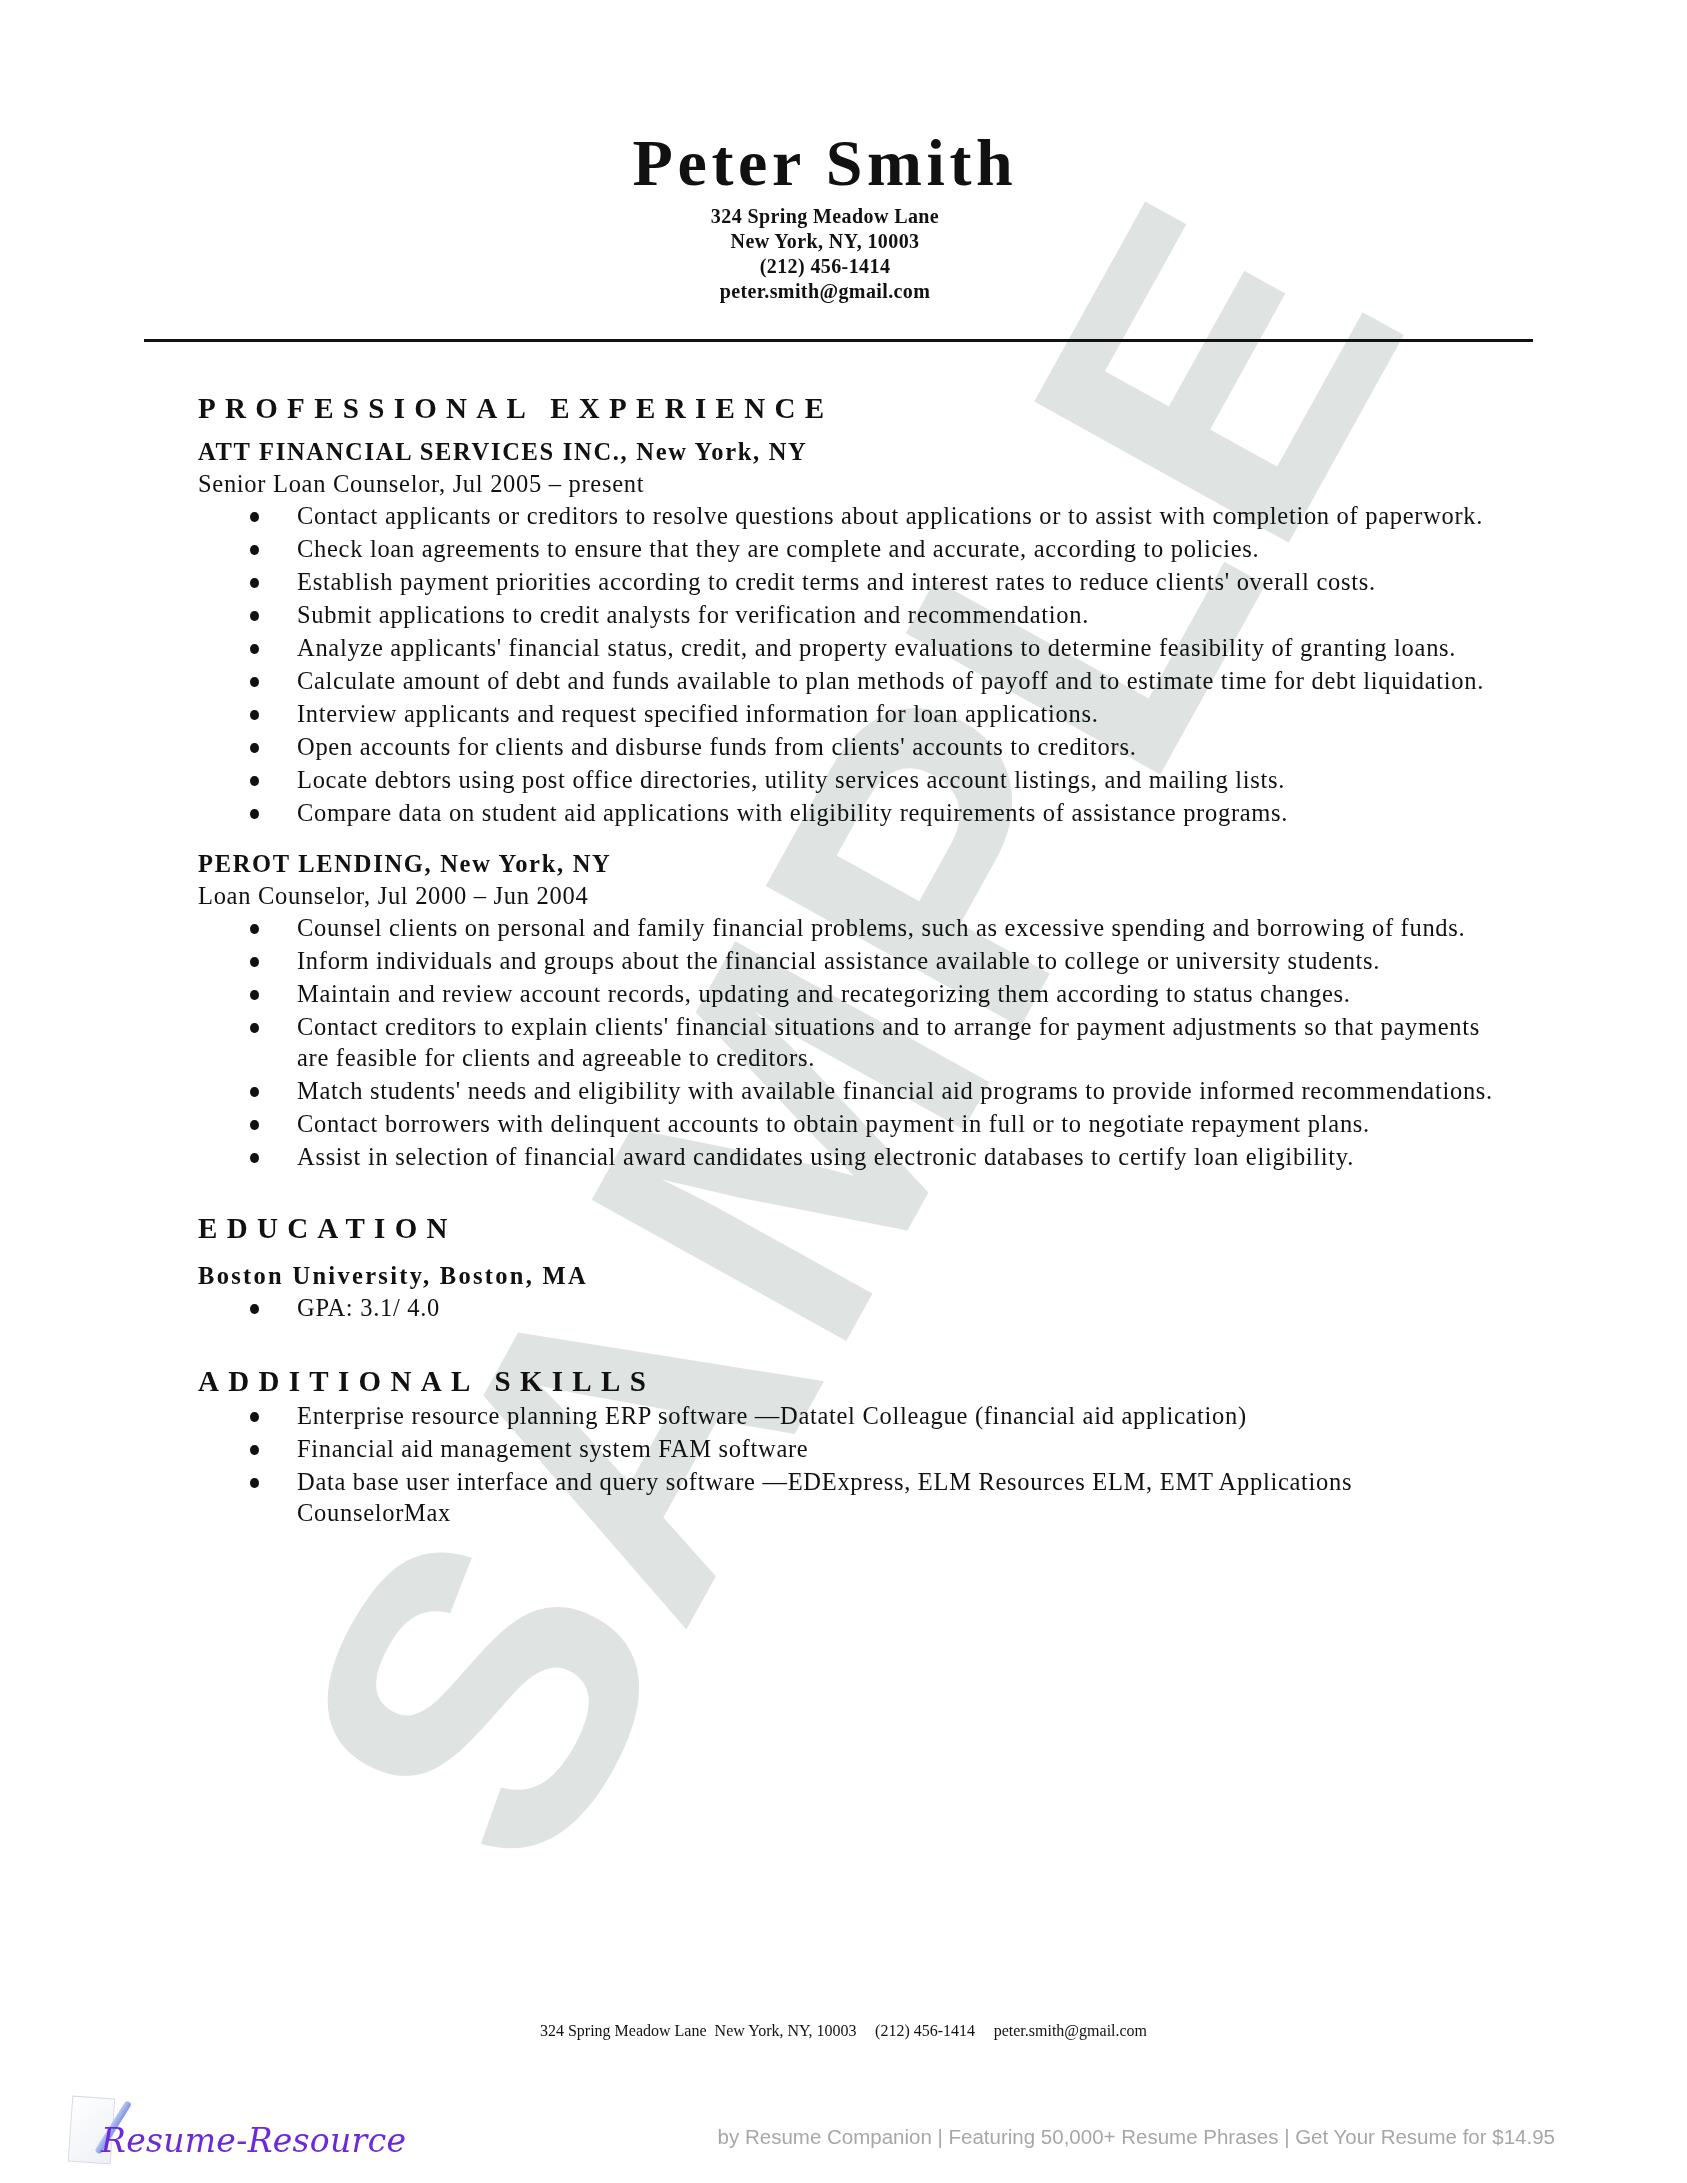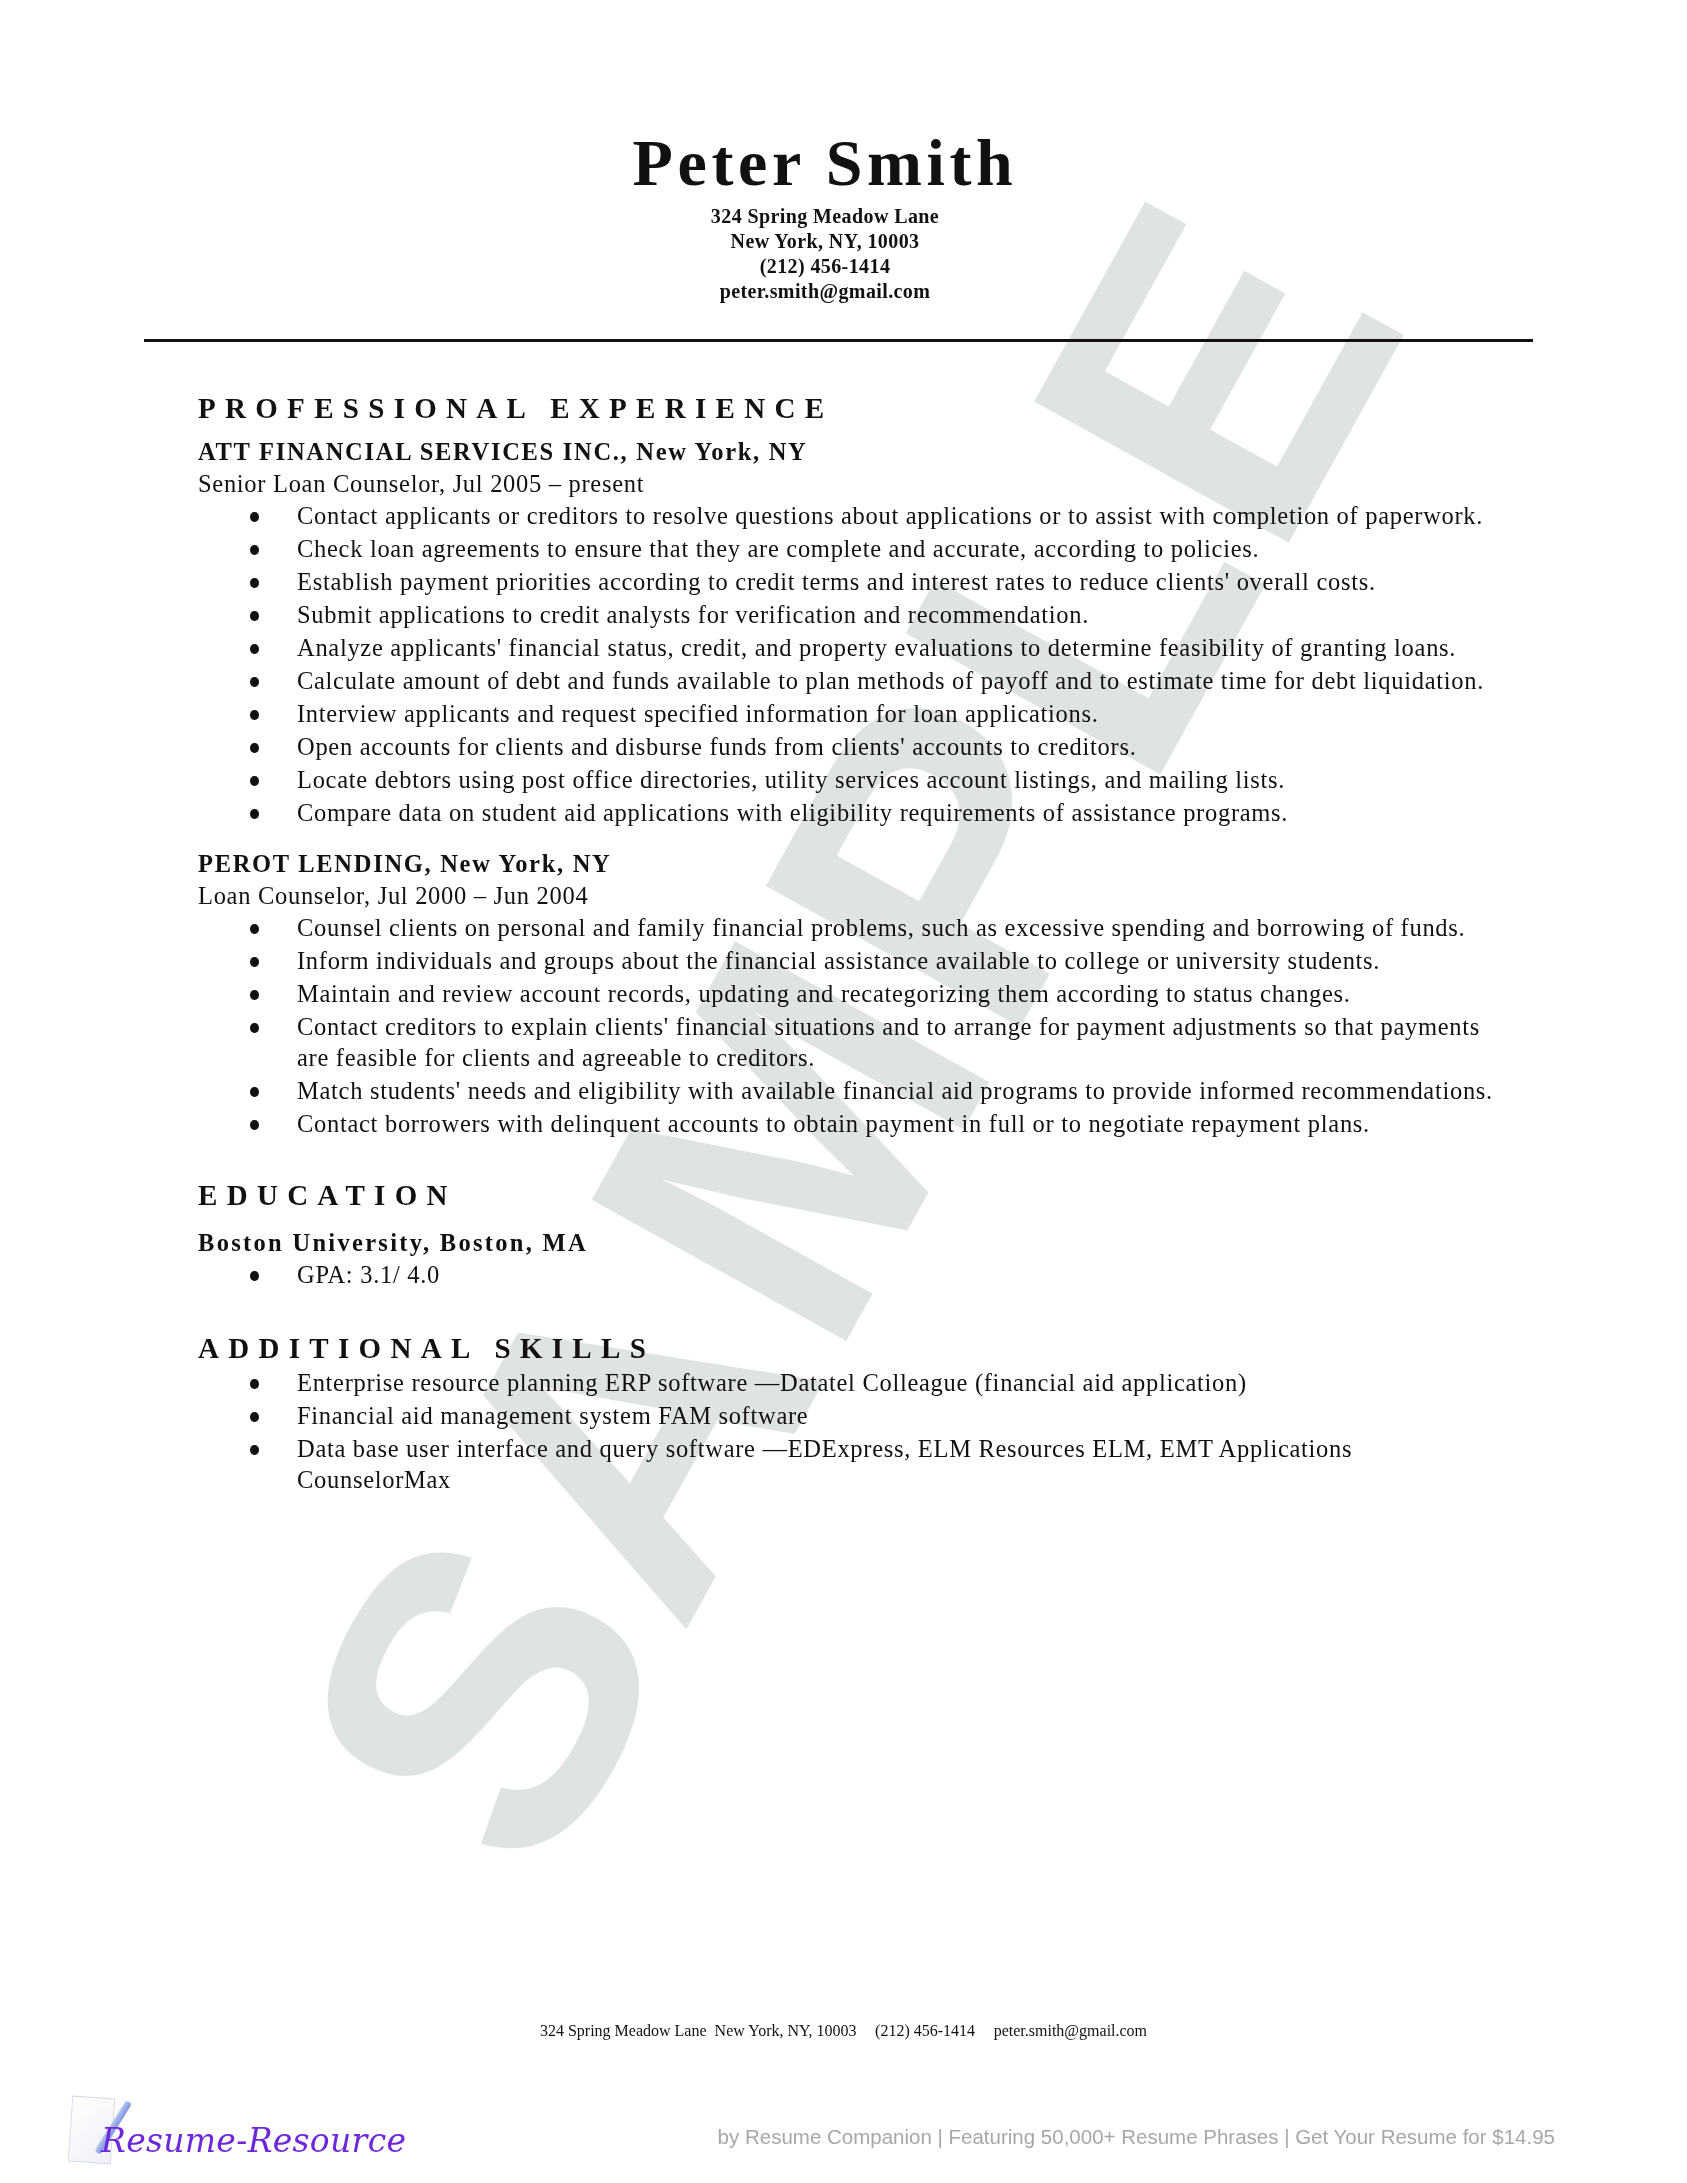--- a/index.html
+++ b/index.html
@@ -238,20 +238,21 @@
       <div class="job">
         <div class="employer">PEROT LENDING, New York, NY</div>
         <div class="role">Loan Counselor, Jul 2000 – Jun 2004</div>
         <ul class="bullets">
           <li>Counsel clients on personal and family financial problems, such as excessive spending and borrowing of funds.</li>
           <li>Inform individuals and groups about the financial assistance available to college or university students.</li>
           <li>Maintain and review account records, updating and recategorizing them according to status changes.</li>
           <li>Contact creditors to explain clients' financial situations and to arrange for payment adjustments so that payments are feasible for clients and agreeable to creditors.</li>
           <li>Match students' needs and eligibility with available financial aid programs to provide informed recommendations.</li>
           <li>Contact borrowers with delinquent accounts to obtain payment in full or to negotiate repayment plans.</li>
+          <li>Assist in selection of financial award candidates using electronic databases to certify loan eligibility.</li>
         </ul>
       </div>
     </section>
 
     <section class="sec-edu">
       <h2 class="section-title">EDUCATION</h2>
       <div class="employer school">Boston University, Boston, MA</div>
       <ul class="bullets edu-bullets">
         <li>GPA: 3.1/ 4.0</li>
       </ul>

